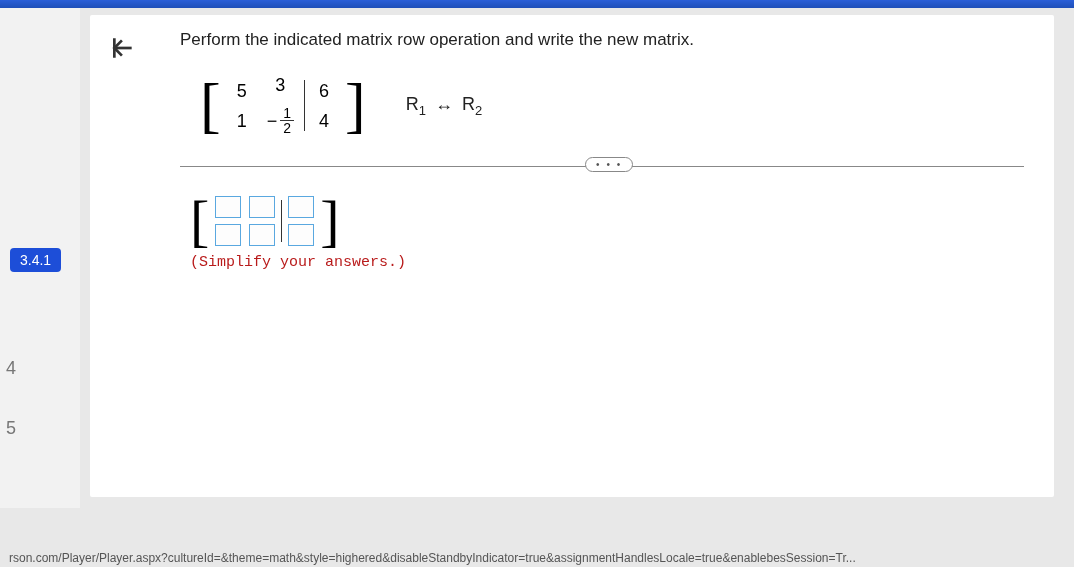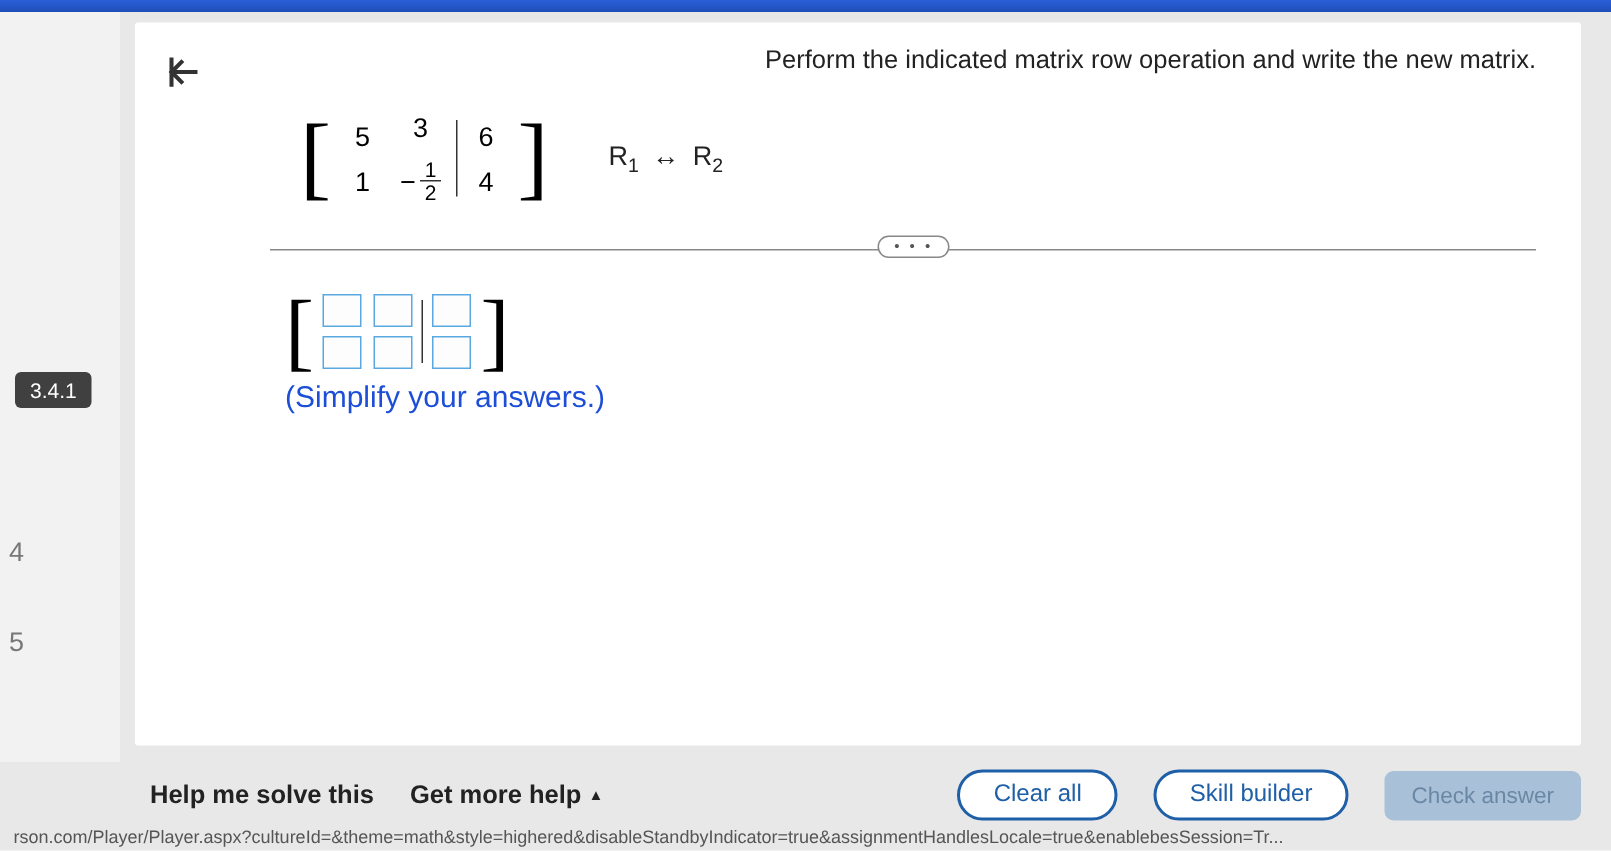--- a/index.html
+++ b/index.html
@@ -27,21 +27,21 @@
   }
   .sidebar-item {
     position: absolute;
     color: #333;
     font-size: 18px;
   }
   .sidebar-badge {
     position: absolute;
     left: 10px;
     top: 240px;
-    background: #404040;
+    background: #1d4ed8;
     color: #fff;
     font-size: 14px;
     padding: 4px 10px;
     border-radius: 4px;
   }
   .main {
     position: absolute;
     left: 90px;
     top: 15px;
     right: 20px;
@@ -59,21 +59,20 @@
     cursor: pointer;
     font-weight: bold;
   }
   .content {
     margin-left: 60px;
   }
   .question-text {
     font-size: 17px;
     color: #222;
     margin-bottom: 20px;
-    text-align: right;
   }
   .matrix-row {
     display: flex;
     align-items: center;
     gap: 40px;
     margin-left: 20px;
     margin-bottom: 25px;
   }
   .matrix {
     display: inline-flex;
@@ -159,24 +158,25 @@
     gap: 6px;
     padding: 0 4px;
   }
   .ans-box {
     width: 26px;
     height: 22px;
     border: 1px solid #5aa8e0;
     background: #fdfdfd;
   }
   .simplify-text {
-    font-size: 20px;
-    color: #1d4ed8;
+    font-size: 15px;
+    color: #b91c1c;
     margin-top: 4px;
     margin-left: 10px;
+    font-family: Liberation Mono, monospace;
   }
   .footer {
     position: absolute;
     left: 0;
     right: 0;
     bottom: 0;
     height: 62px;
   }
   .footer-buttons {
     position: absolute;
@@ -310,25 +310,14 @@
         </div>
       </div>
       <span class="bracket-right" style="font-size:58px;">]</span>
     </div>
     <div class="simplify-text">(Simplify your answers.)</div>
   </div>
 </div>
 
 <div class="footer">
   <div class="faded-left"></div>
-  <div class="footer-buttons">
-    <span class="link-btn">Help me solve this</span>
-    <span class="link-btn">
-      <span>Get more help</span>
-      <span class="tri-up">▲</span>
-    </span>
-    <span class="spacer"></span>
-    <span class="pill-btn">Clear all</span>
-    <span class="pill-btn">Skill builder</span>
-    <span class="check-btn">Check answer</span>
-  </div>
   <div class="url-bar">rson.com/Player/Player.aspx?cultureId=&amp;theme=math&amp;style=highered&amp;disableStandbyIndicator=true&amp;assignmentHandlesLocale=true&amp;enablebesSession=Tr...</div>
 </div>
 
 </body></html>

